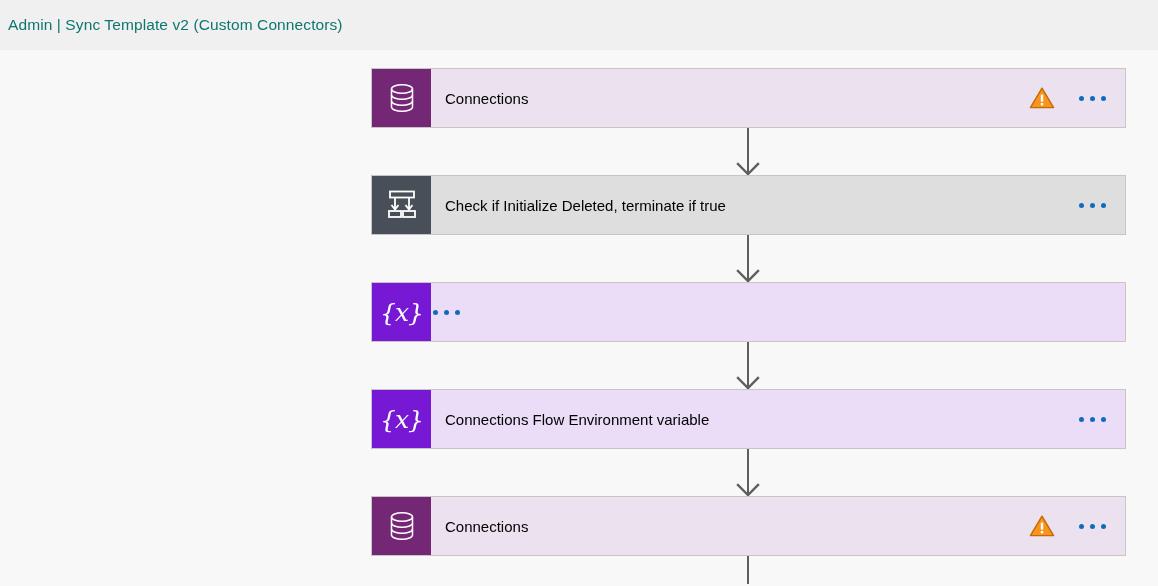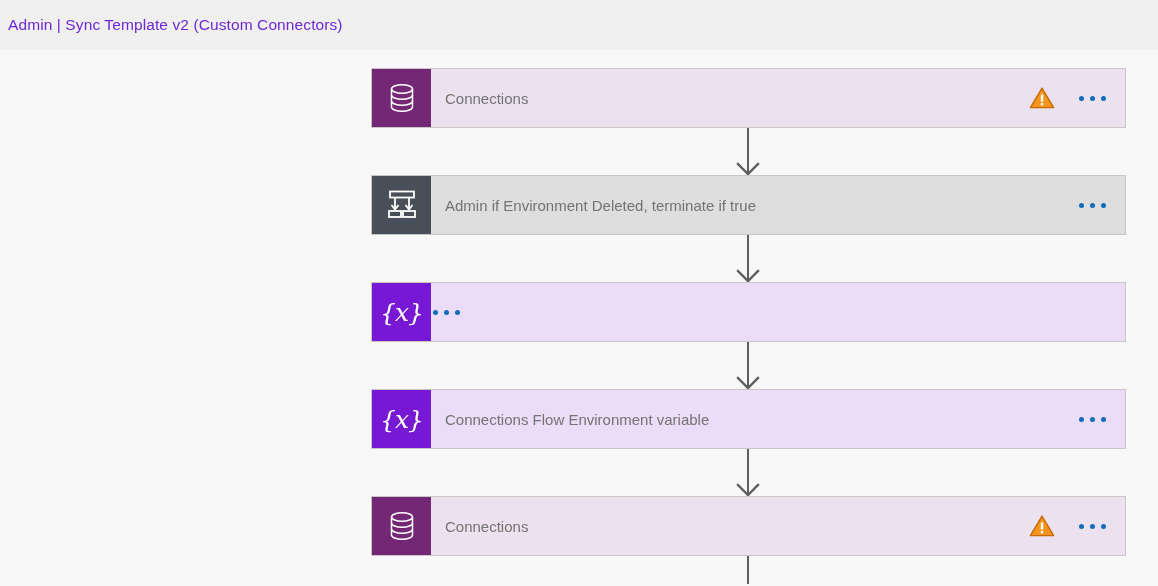--- a/index.html
+++ b/index.html
@@ -22,21 +22,21 @@
     height: 50px;
     width: 100%;
     background: #f0f0f0;
     display: flex;
     align-items: center;
     padding-left: 8px;
     border-bottom: 1px solid #ededed;
   }
   .header-title {
     font-size: 15.5px;
-    color: #6d28d9;
+    color: #0f766e;
     letter-spacing: 0.1px;
     white-space: nowrap;
   }
 
   
   .canvas {
     position: relative;
     width: 100%;
     height: 536px;
     background: #f8f8f8;
@@ -74,21 +74,21 @@
   .tile-purple { background: #742774; }
   .tile-violet { background: #7719d4; }
   .tile-gray   { background: #484f58; }
 
   .card-label {
     flex: 1;
     display: flex;
     align-items: center;
     padding-left: 14px;
     font-size: 15px;
-    color: #737373;
+    color: #000000;
     white-space: nowrap;
     overflow: hidden;
   }
 
   .card-right {
     display: flex;
     align-items: center;
     padding-right: 17px;
     gap: 22px;
   }
@@ -187,21 +187,21 @@
       <svg width="32" height="30" viewBox="0 0 32 30">
     <rect x="4" y="1.5" width="24" height="6" fill="none" stroke="#ffffff" stroke-width="1.8"></rect>
     <line x1="9" y1="7.5" x2="9" y2="18" stroke="#ffffff" stroke-width="1.8"></line>
     <line x1="23" y1="7.5" x2="23" y2="18" stroke="#ffffff" stroke-width="1.8"></line>
     <path d="M5.5 15 L9 19.5 L12.5 15" fill="none" stroke="#ffffff" stroke-width="1.8"></path>
     <path d="M19.5 15 L23 19.5 L26.5 15" fill="none" stroke="#ffffff" stroke-width="1.8"></path>
     <rect x="3" y="21" width="12" height="6" fill="none" stroke="#ffffff" stroke-width="1.8"></rect>
     <rect x="17" y="21" width="12" height="6" fill="none" stroke="#ffffff" stroke-width="1.8"></rect>
   </svg>
     </div>
-    <div class="card-label">Admin if Environment Deleted, terminate if true</div>
+    <div class="card-label">Check if Initialize Deleted, terminate if true</div>
     <div class="card-right">
 
       <div class="ellipsis" title="More commands">
       <span></span>
       <span></span>
       <span></span>
     </div>
     </div>
   </div>
       <div class="connector">

